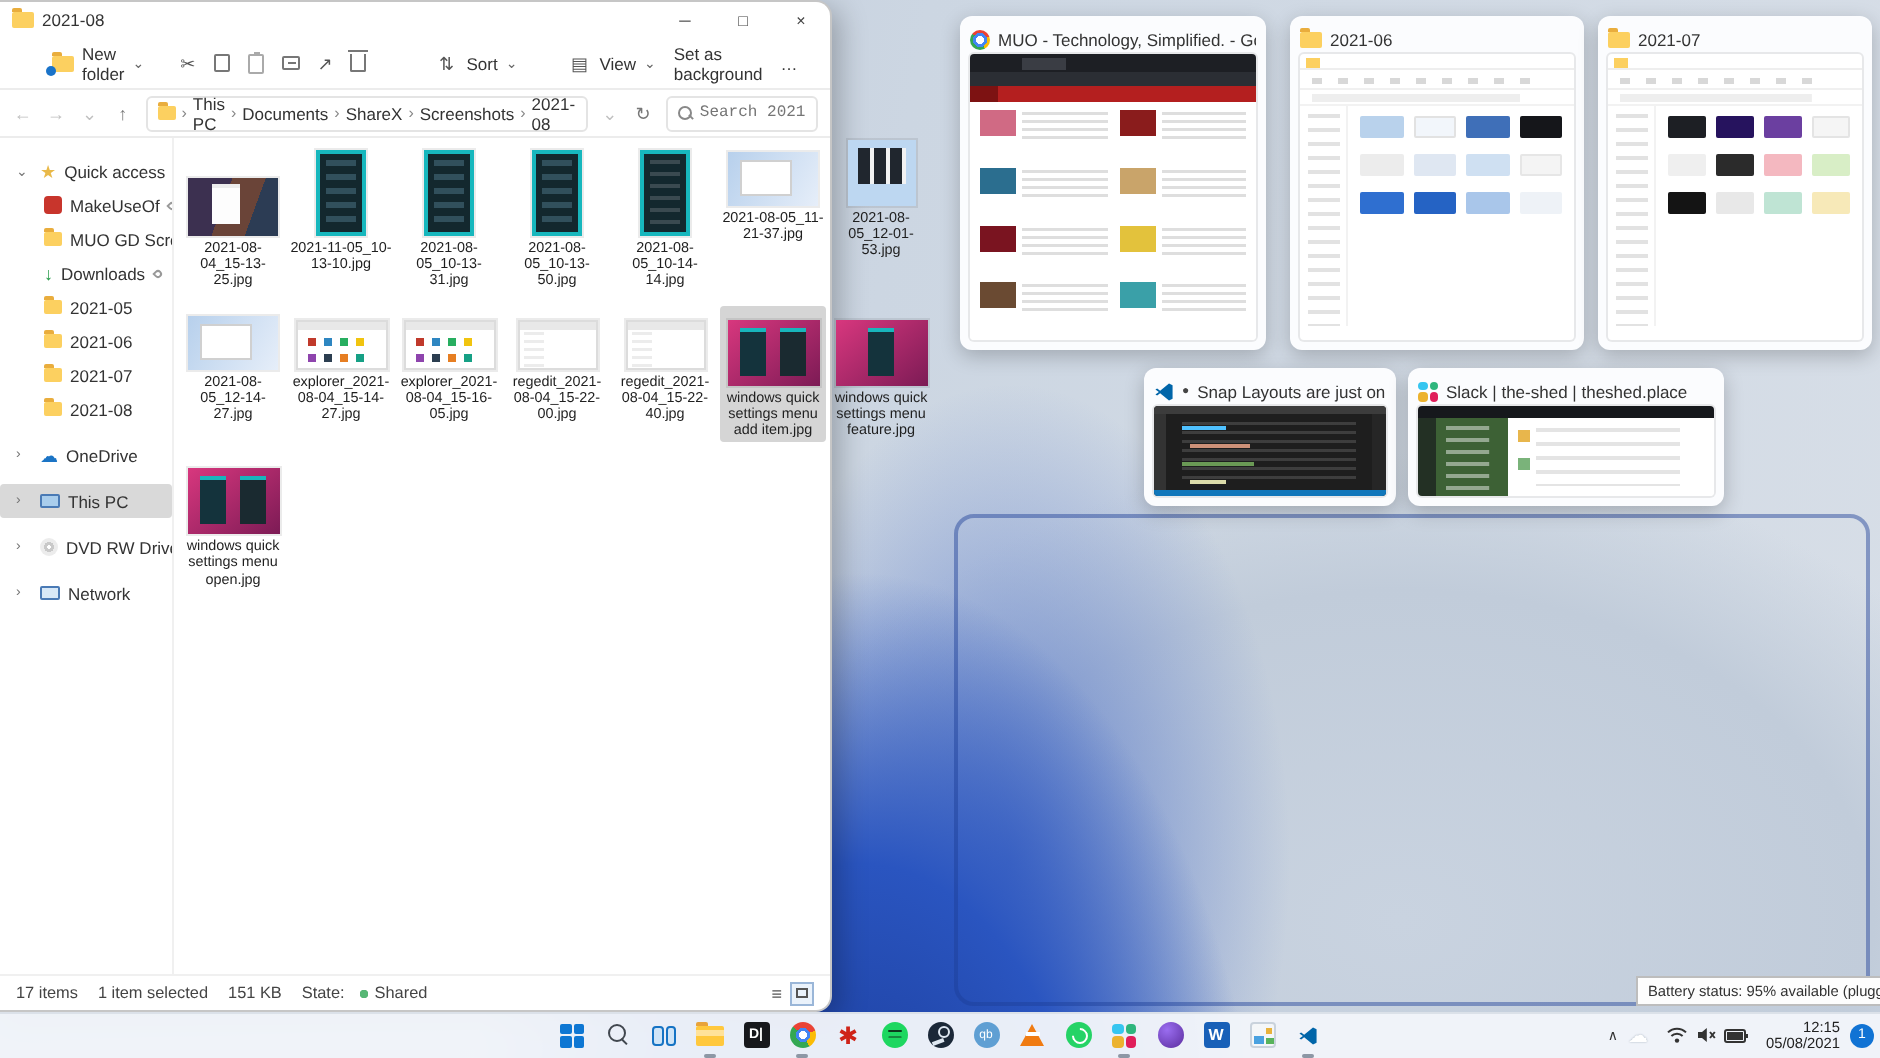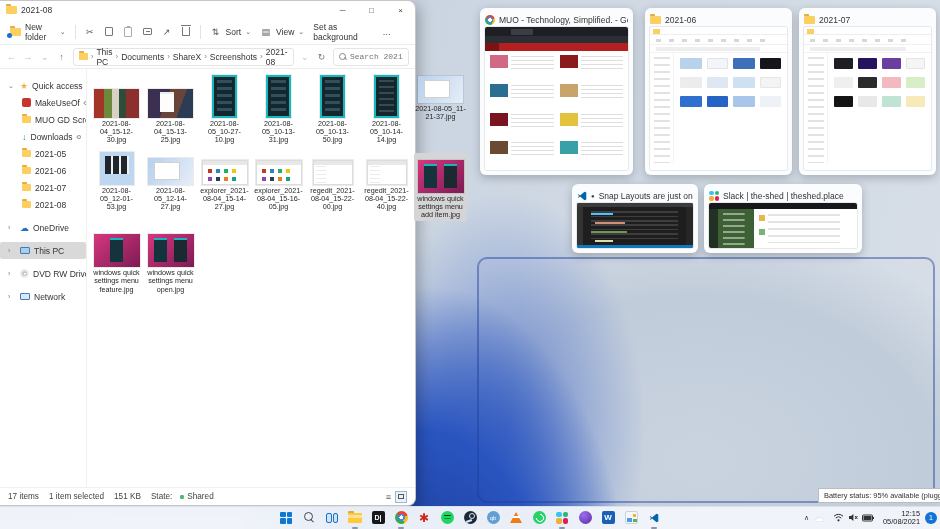--- a/index.html
+++ b/index.html
@@ -23,21 +23,21 @@
   
   #explorer { position:absolute; left:0; top:0; width:416px; height:506px; background:#fff;
     border:1px solid #c6c6c6; border-left:none; border-radius:0 8px 8px 0;
     box-shadow:4px 4px 14px rgba(0,0,0,.25); font-size:9px; color:#222; }
   .titlebar { position:absolute; left:0; top:0; right:0; height:18px; display:flex; align-items:center; padding-left:6px; gap:4px; }
   .titlebar .t { font-size:8.5px; color:#333; }
   .wctrls { position:absolute; right:0; top:0; height:18px; display:flex; }
   .wctrl { width:29px; height:18px; display:flex; align-items:center; justify-content:center; font-size:8px; color:#444; cursor:default; }
 
   .toolbar { position:absolute; left:0; top:18px; right:0; height:26px; display:flex; align-items:center; gap:9px; padding:0 10px; border-bottom:1px solid #ececec; }
-  .tb-group { display:flex; align-items:center; gap:4px; }
+  .tb-group { display:flex; align-items:center; gap:4px;margin-left:16px; }
   .tb-sep { width:1px; height:14px; background:#e2e2e2; }
   .tb-lab { font-size:8.5px; color:#333; }
   .chev { font-size:7px; color:#666; }
   .tb-ic { display:inline-flex; align-items:center; justify-content:center; width:12px; height:12px; color:#555; font-size:9px; }
   .ic-copy { width:8px; height:9px; border:1px solid #777; border-radius:1px; position:relative; background:#fff; }
   .ic-copy::before { content:""; position:absolute; left:2px; top:-3px; width:8px; height:9px; border:1px solid #999; border-radius:1px; background:#fff; z-index:-1; }
   .ic-paste { width:8px; height:10px; border:1px solid #aaa; border-radius:1px; position:relative; }
   .ic-paste::before { content:""; position:absolute; left:2px; top:-2px; width:3px; height:2px; background:#aaa; }
   .ic-rename { width:9px; height:7px; border:1px solid #777; border-radius:1px; position:relative; }
   .ic-rename::after { content:""; position:absolute; left:2px; top:2px; width:4px; height:1px; background:#777; }
@@ -379,37 +379,31 @@
       <div class="side-row" style="margin-top:6px;">
         <span class="exp">›</span>
         <span class="net-ic"></span>
         <span>Network</span>
       </div>
     </div>
 
     <div class="files">
       <div class="tile">
         <div class="thumbwrap">
-            <div class="th t-photo"></div>
-          </div>
-        <div class="fname">2021-08-04_15-12-30.jpg</div>
-      </div>
-      <div class="tile">
-        <div class="thumbwrap">
             <div class="th t-deskmenu2"></div>
           </div>
         <div class="fname">2021-08-04_15-13-25.jpg</div>
       </div>
       <div class="tile">
         <div class="thumbwrap">
             <div class="th t-qs">
               <div class="rows"></div>
             </div>
           </div>
-        <div class="fname">2021-08-05_10-27-10.jpg</div>
+        <div class="fname">2021-11-05_10-13-10.jpg</div>
       </div>
       <div class="tile">
         <div class="thumbwrap">
             <div class="th t-qs">
               <div class="rows"></div>
             </div>
           </div>
         <div class="fname">2021-08-05_10-13-31.jpg</div>
       </div>
       <div class="tile">

